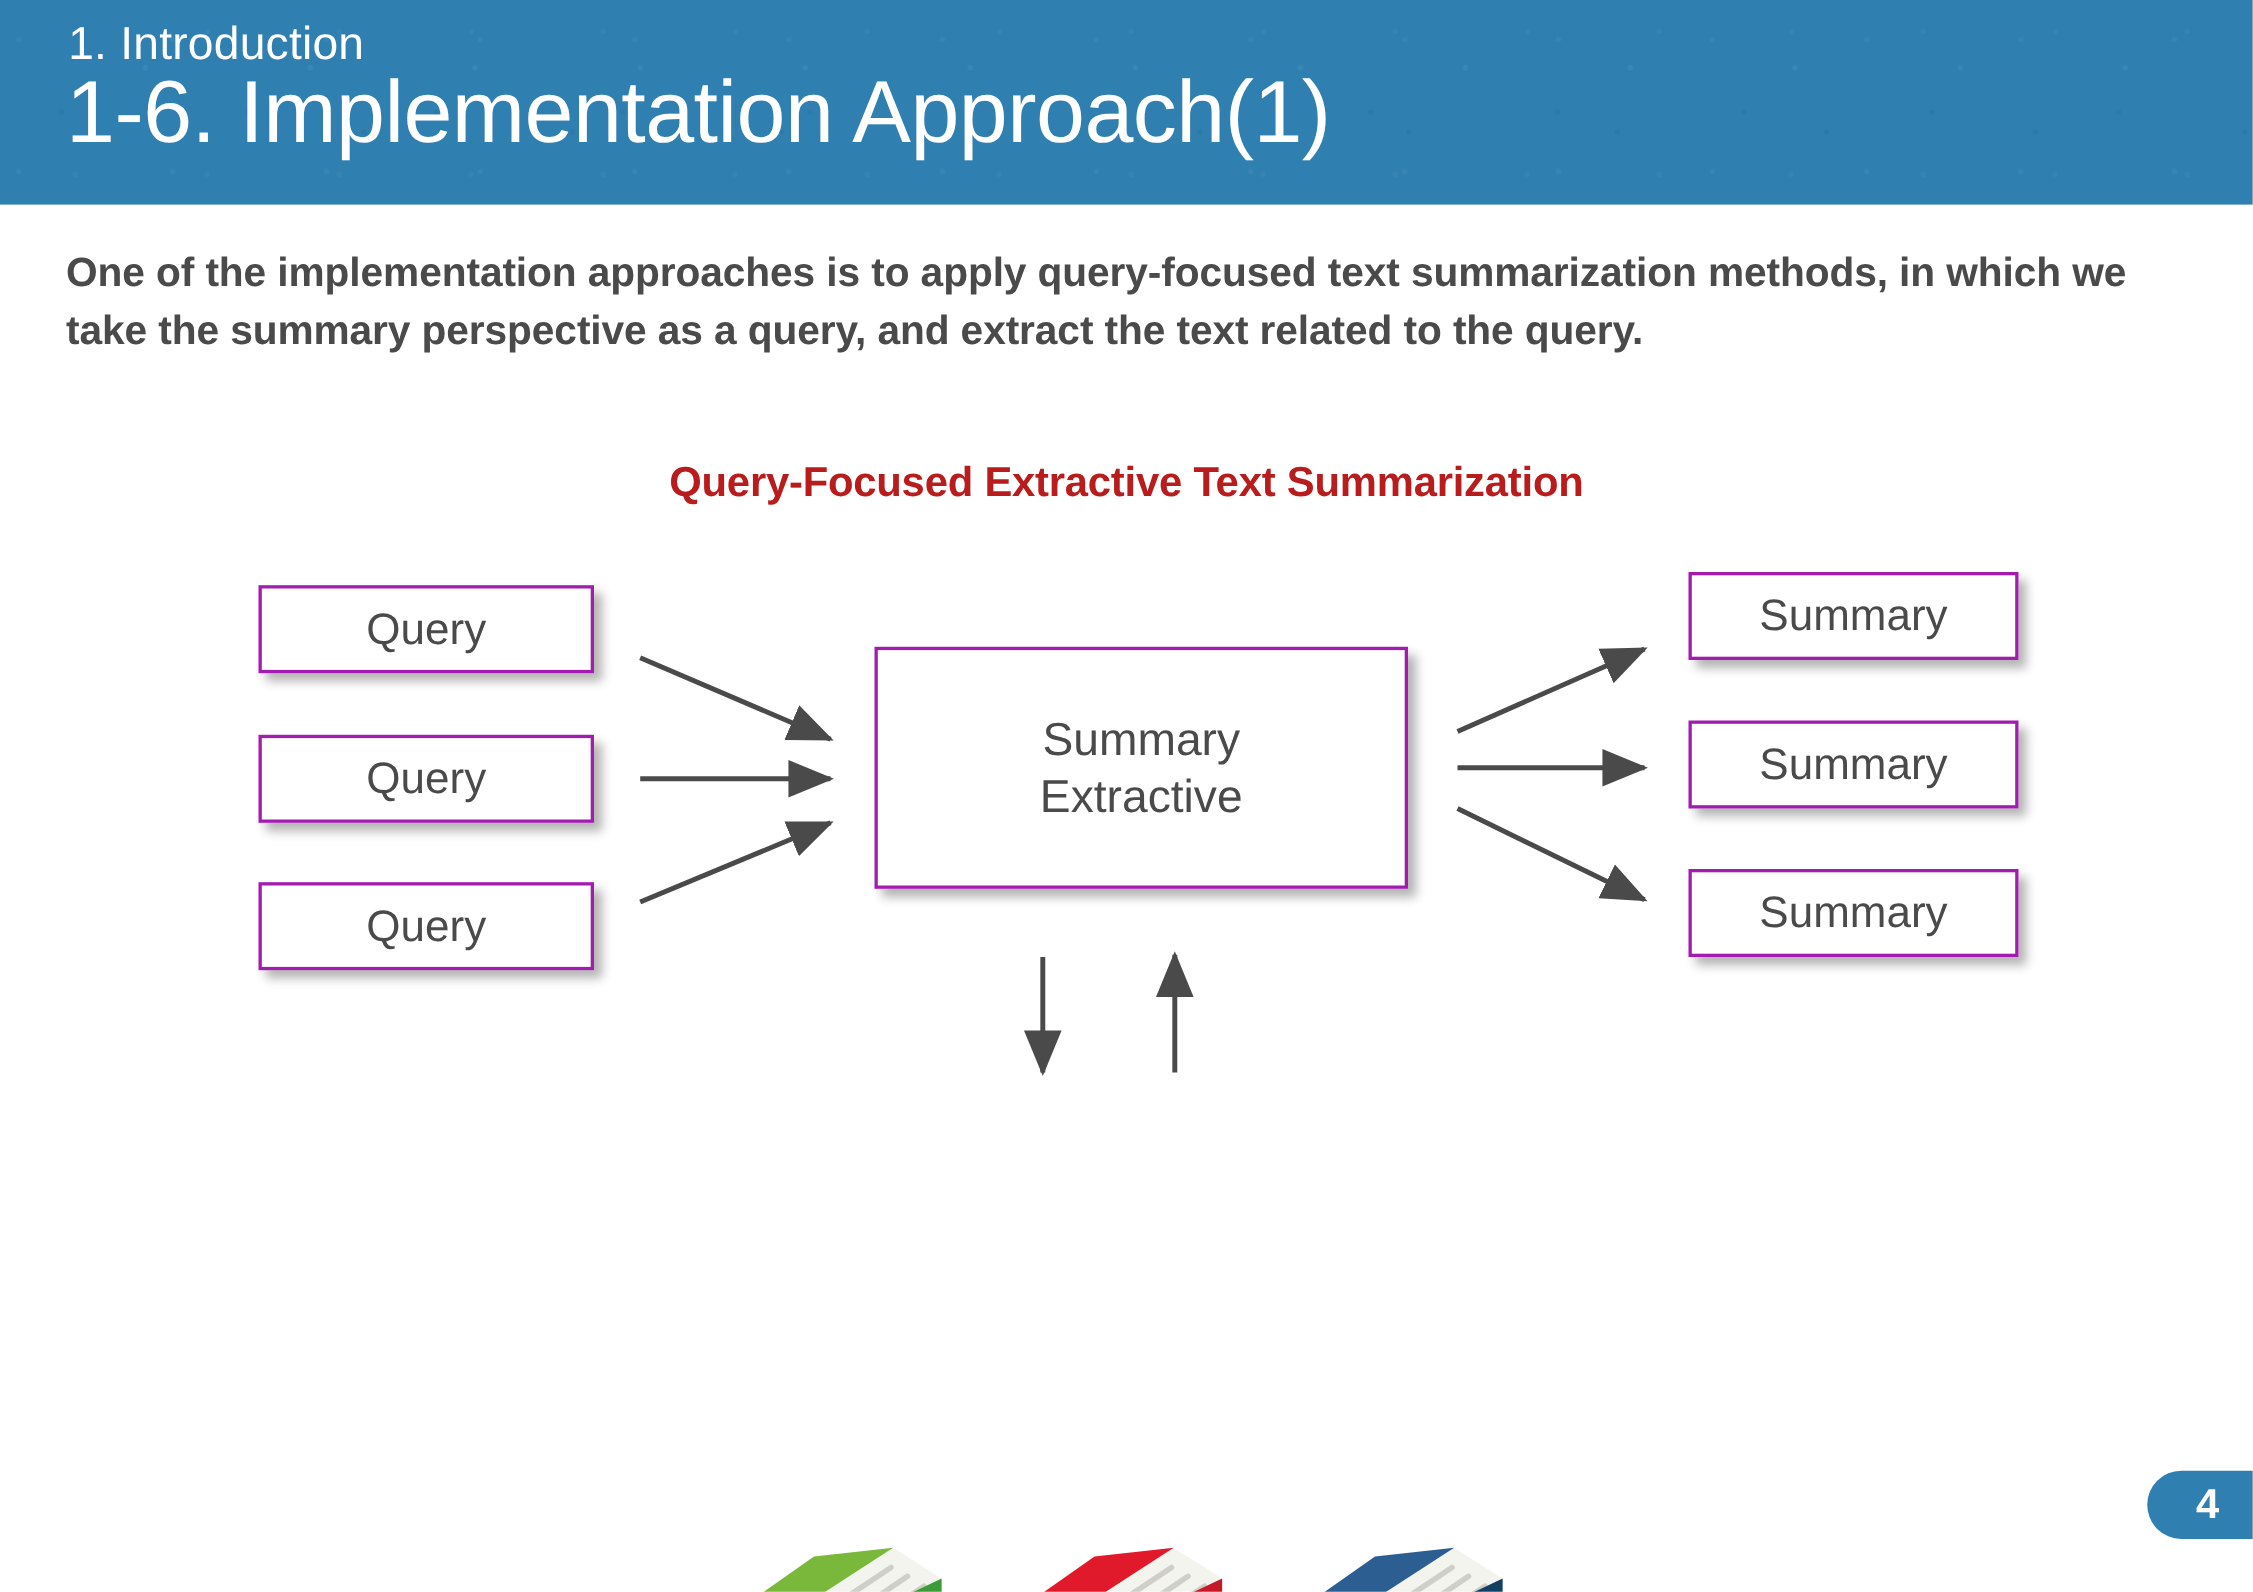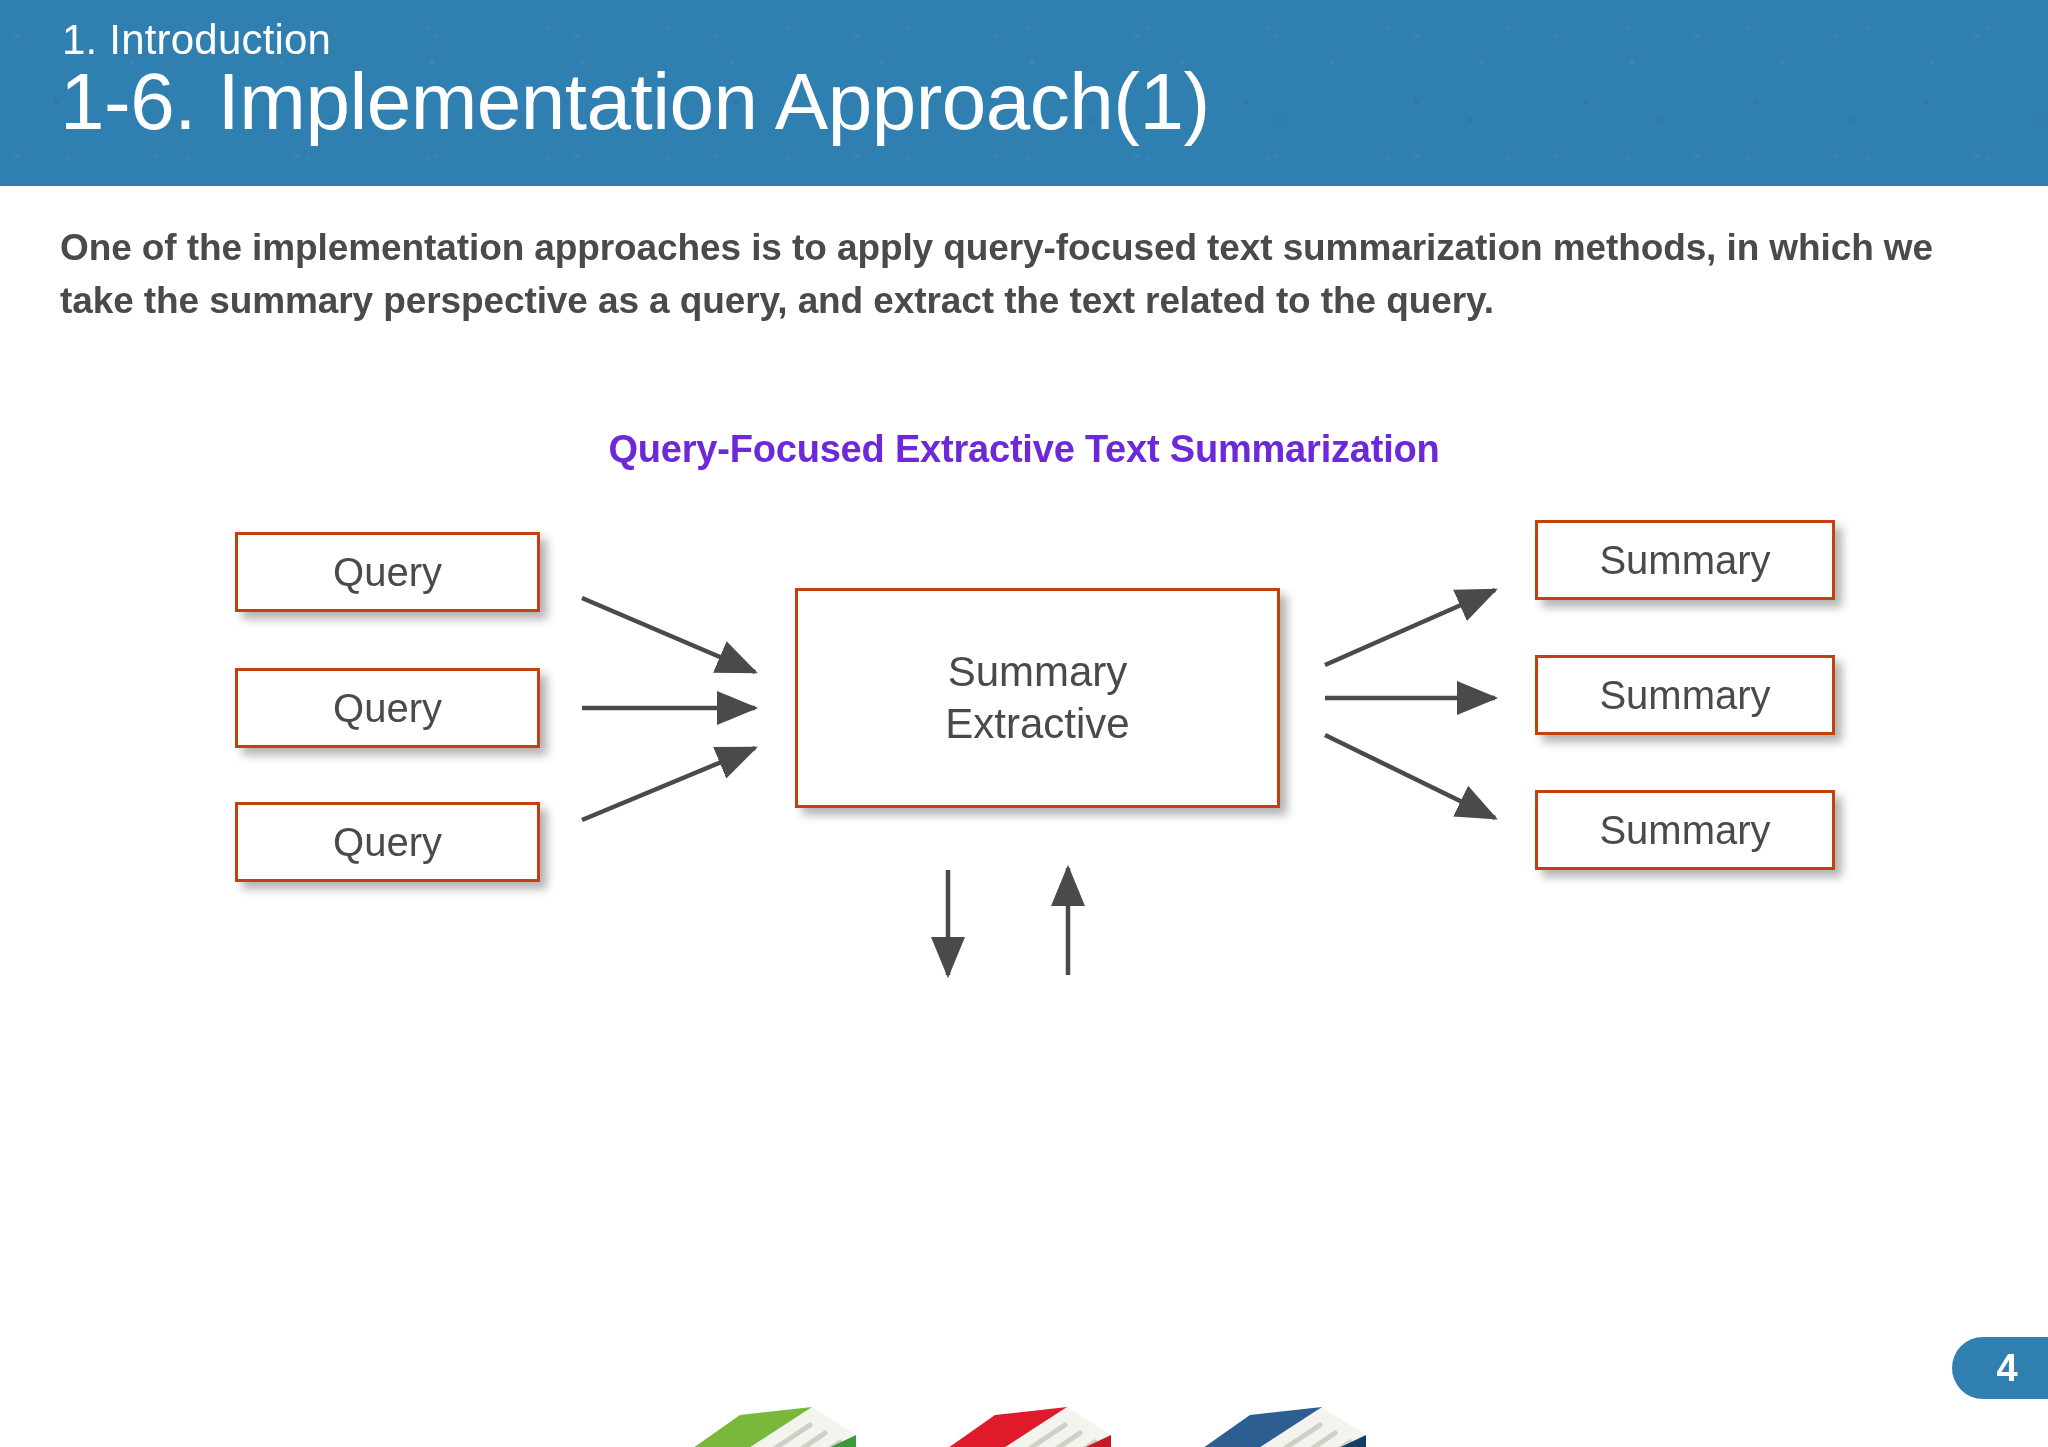--- a/index.html
+++ b/index.html
@@ -40,29 +40,29 @@
     position:absolute;left:60px;top:222px;width:1920px;
     color:#4a4a4a;font-size:37px;font-weight:bold;
     line-height:1.42;letter-spacing:-.1px;
   }
 
   
   #diagram{
     position:absolute;left:0;top:400px;width:2048px;height:1047px;
   }
   #diag-title{
-    position:absolute;left:0;top:28px;width:2048px;
-    text-align:center;color:#6d28d9;
+    position:absolute;left:0;top:18px;width:2048px;
+    text-align:center;color:#b91c1c;
     font-size:38px;font-weight:bold;letter-spacing:-.2px;
   }
 
   .node{
     position:absolute;box-sizing:border-box;
     background:#ffffff;
-    border:3px solid #c2410c;
+    border:3px solid #a21caf;
     box-shadow:7px 7px 9px rgba(0,0,0,.30);
     display:flex;align-items:center;justify-content:center;
     color:#4a4a4a;font-weight:400;
   }
   .node-query{width:305px;height:80px;font-size:40px;}
   .node-summary{width:300px;height:80px;font-size:40px;}
   .node-extractor{
     width:485px;height:220px;font-size:42px;
     line-height:1.25;flex-direction:column;
   }

